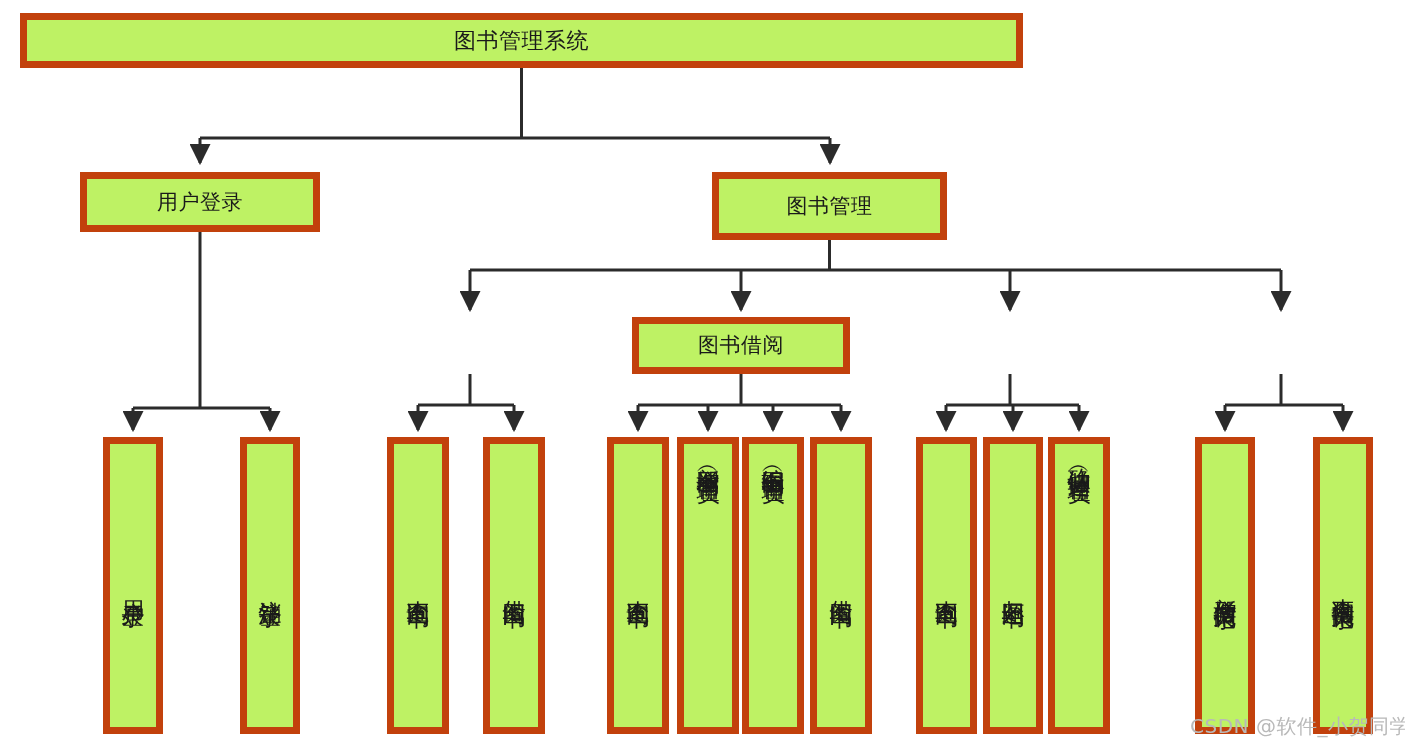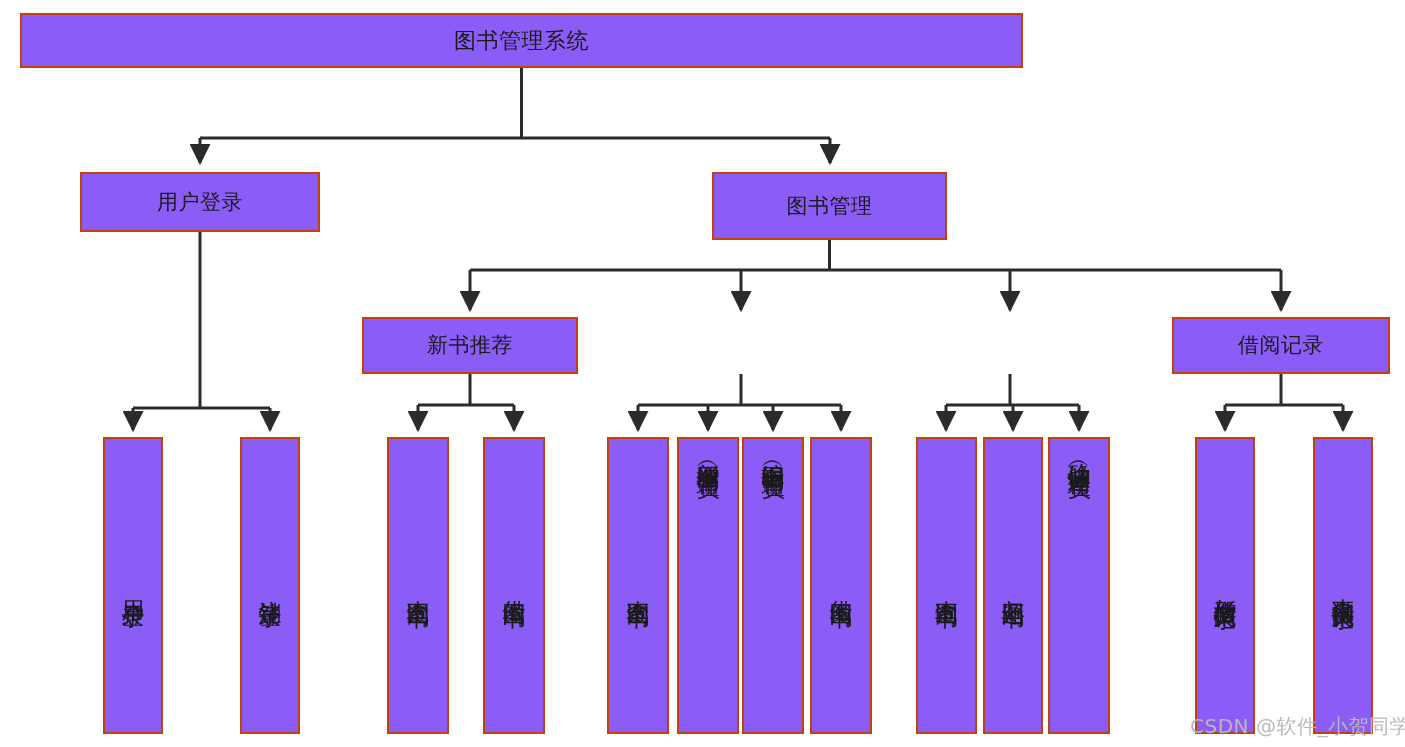--- a/index.html
+++ b/index.html
@@ -16,22 +16,22 @@
   }
   svg#wires{
     position:absolute;
     left:0; top:0;
     width:1405px; height:747px;
     pointer-events:none;
   }
   .node{
     position:absolute;
     box-sizing:border-box;
-    border:2px solid #c2410c;
-    background:#8b5cf6;
+    border:7px solid #c2410c;
+    background:#bef264;
     display:flex;
     align-items:center;
     justify-content:center;
     color:#1a1a1a;
   }
   .node .label{
     display:block;
     white-space:pre;
     letter-spacing:0.5px;
   }
@@ -125,25 +125,22 @@
     <span class="label">图书管理系统</span>
   </div>
 
   <div class="node horiz" style="left:80px;top:172px;width:240px;height:60px;">
     <span class="label">用户登录</span>
   </div>
   <div class="node horiz" style="left:712px;top:172px;width:235px;height:68px;">
     <span class="label">图书管理</span>
   </div>
 
-  <div class="node horiz" style="left:362px;top:317px;width:216px;height:57px;">
-    <span class="label">新书推荐</span>
-  </div>
-  <div class="node horiz" style="left:1172px;top:317px;width:218px;height:57px;">
-    <span class="label">借阅记录</span>
+  <div class="node horiz" style="left:632px;top:317px;width:218px;height:57px;">
+    <span class="label">图书借阅</span>
   </div>
 
   <div class="node vert center" style="left:103px;top:437px;width:60px;height:297px;">
     <span class="label">用户登录</span>
   </div>
   <div class="node vert center" style="left:240px;top:437px;width:60px;height:297px;">
     <span class="label">注销登录</span>
   </div>
   <div class="node vert center" style="left:387px;top:437px;width:62px;height:297px;">
     <span class="label">查询图书</span>

